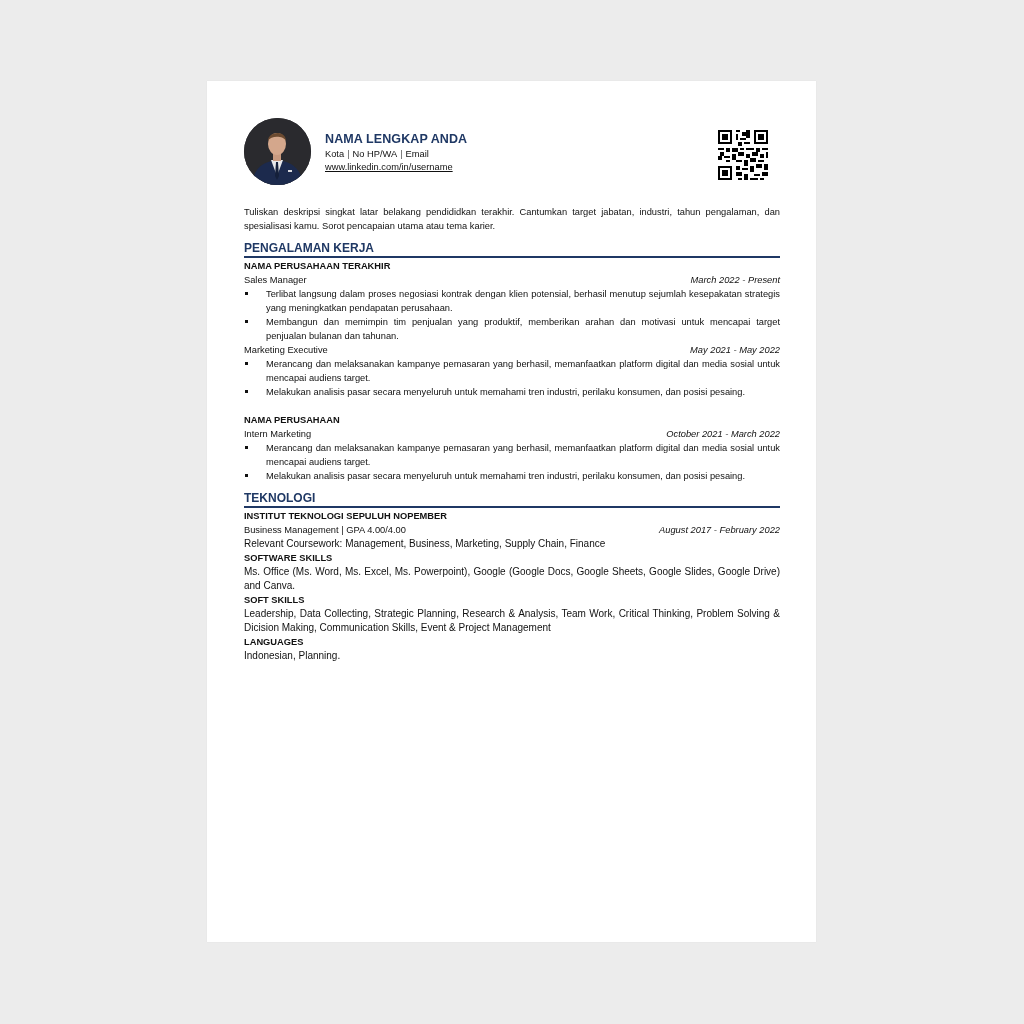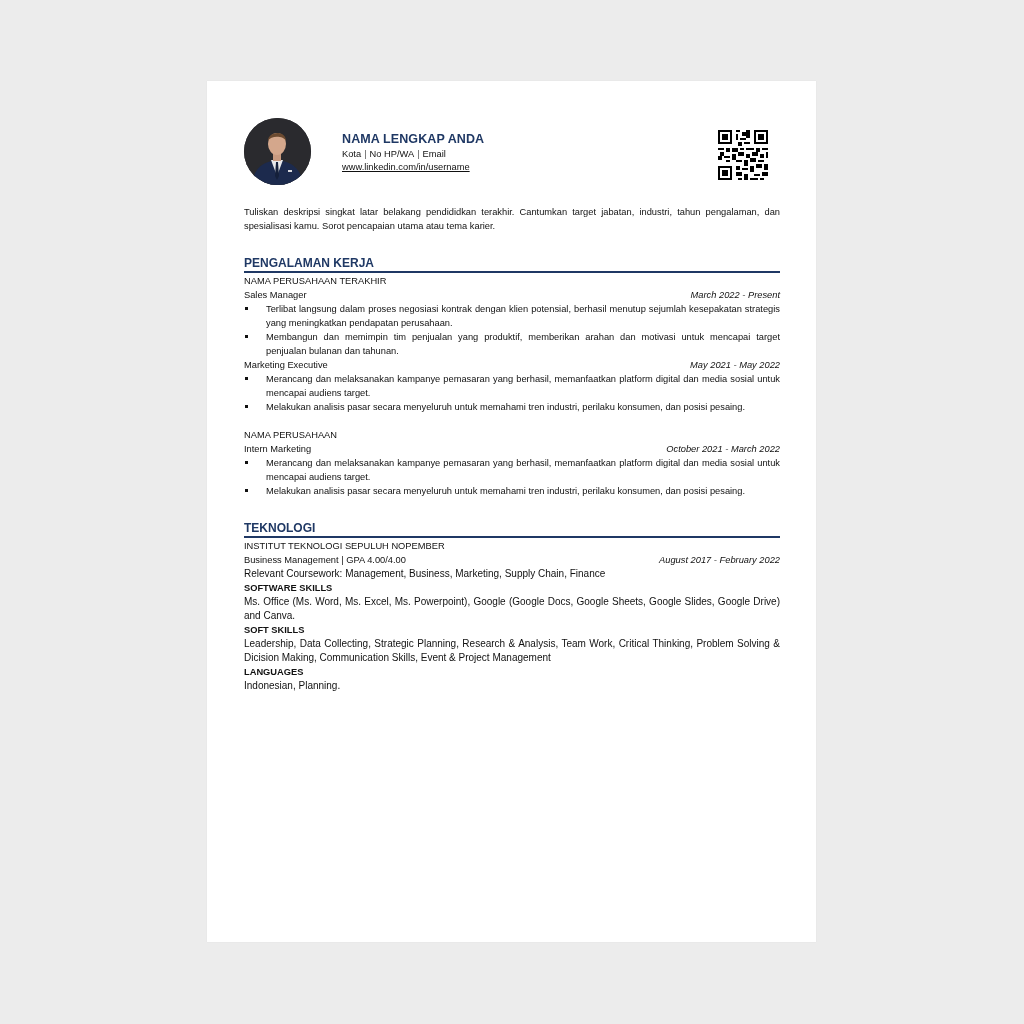--- a/index.html
+++ b/index.html
@@ -25,21 +25,21 @@
   }
   
   .header { position: relative; height: 70px; }
   .avatar {
     position: absolute; left: 0; top: 0;
     width: 67px; height: 67px; border-radius: 50%;
     background: radial-gradient(circle at 50% 40%, #3a3a3e 0%, #222226 70%);
     overflow: hidden;
   }
   .avatar svg { display: block; }
-  .header-text { position: absolute; left: 98px; top: 13px; }
+  .header-text { position: absolute; left: 81px; top: 13px; }
   .name {
     font-size: 12.5px; font-weight: bold; color: #1f3864;
     letter-spacing: 0.1px; line-height: 16px;
   }
   .contact { font-size: 9.3px; line-height: 14px; color: #111; }
   .contact .sep { color: #555; margin: 0 3px; }
   .linkedin { font-size: 9.3px; line-height: 13px; color: #111; text-decoration: underline; }
   .qr {
     position: absolute; left: 472px; top: 10px;
     width: 54px; height: 54px;
@@ -49,24 +49,24 @@
     margin-top: 17px;
     font-size: 9.3px; line-height: 14px; color: #111;
     text-align: justify;
   }
   
   .section-title {
     font-size: 12px; font-weight: bold; color: #1f3864;
     line-height: 16px;
     border-bottom: 2px solid #1f3864;
     padding-bottom: 0px;
-    margin-top: 22px;
+    margin-top: 7px;
   }
   .org {
-    font-size: 9.3px; font-weight: normal; line-height: 14px; margin-top: 1px;
+    font-size: 9.3px; font-weight: bold; line-height: 14px; margin-top: 1px;
   }
   .role-row {
     display: flex; justify-content: space-between;
     font-size: 9.3px; line-height: 14px;
   }
   .role { font-weight: normal; }
   .dates { font-style: italic; }
   ul.bullets {
     list-style: none; margin: 0; padding: 0;
   }

